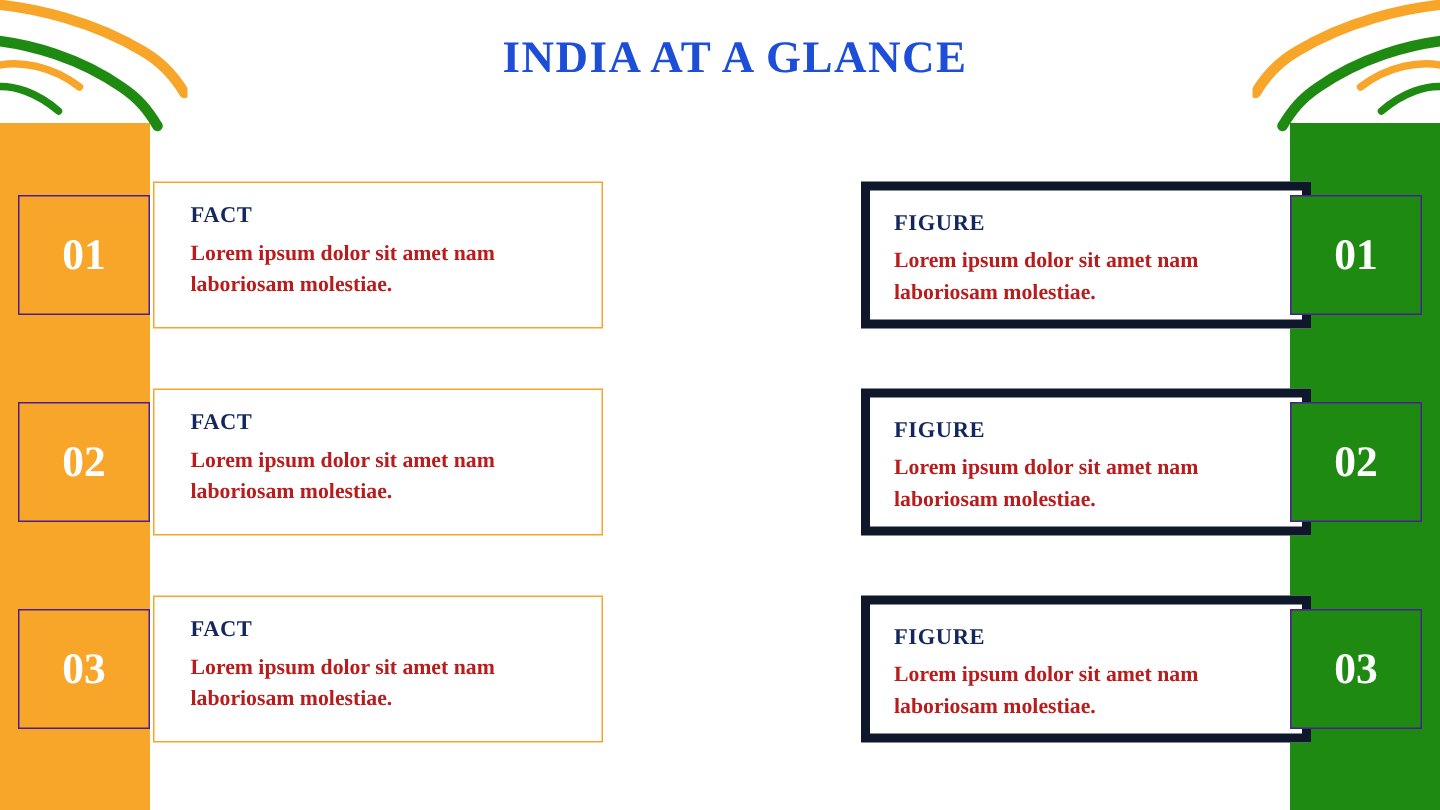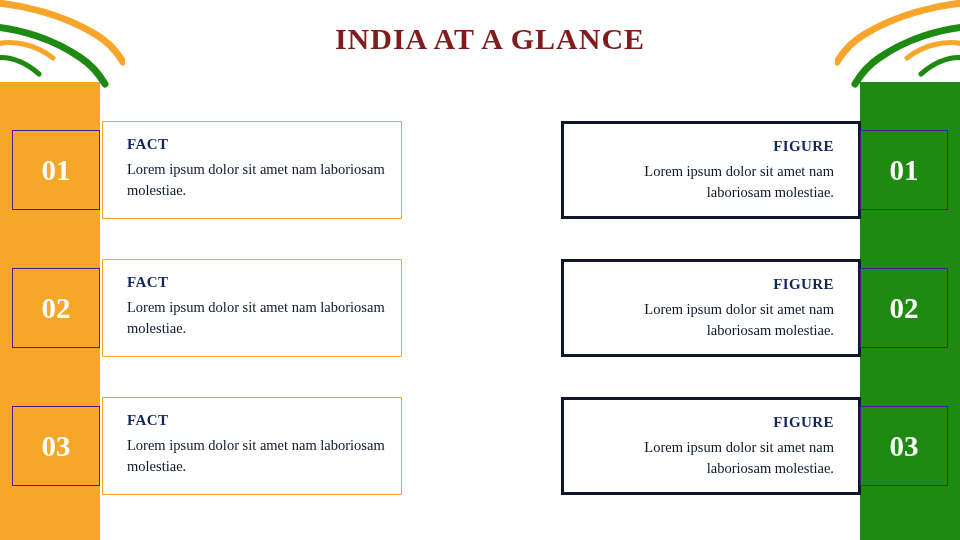--- a/index.html
+++ b/index.html
@@ -20,21 +20,21 @@
   
   .title {
     position: absolute;
     top: 22px;
     left: 0;
     width: 960px;
     text-align: center;
     font-size: 30px;
     font-weight: bold;
     letter-spacing: 1px;
-    color: #7f1d1d;
+    color: #1d4ed8;
     font-family: "Liberation Serif", serif;
     padding-left: 20px;
   }
 
   
   .band {
     position: absolute;
     top: 82px;
     width: 100px;
     height: 458px;
@@ -72,38 +72,38 @@
     background: #ffffff;
   }
   .card-left {
     left: 90px;
     width: 300px;
     border: 1px solid #f8a62a;
     padding: 14px 16px 0 24px;
     text-align: left;
   }
   .card-right {
-    left: 3px;
+    left: 16px;
     width: 300px;
-    border: 3px solid #0f172a;
+    border: 6px solid #0f172a;
     padding: 14px 24px 0 16px;
-    text-align: right;
   }
 
   .card-heading {
     font-size: 15px;
     font-weight: bold;
     color: #14275c;
     letter-spacing: .4px;
     margin-bottom: 6px;
   }
   .card-body {
     font-size: 14.5px;
-    color: #0f172a;
+    color: #b91c1c;
     line-height: 1.45;
+    font-weight: bold;
   }
 
   .numbox {
     position: absolute;
     top: 9px;
     width: 88px;
     height: 80px;
     border: 1px solid #4c1d95;
     color: #ffffff;
     font-size: 29px;

